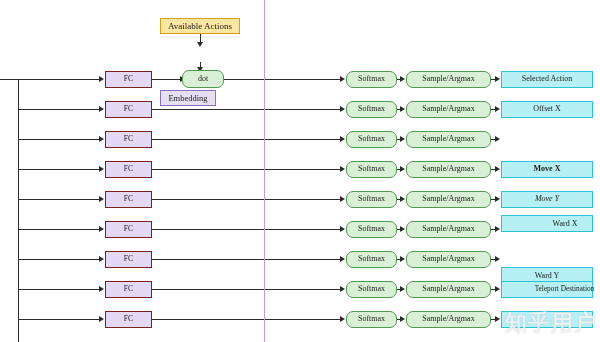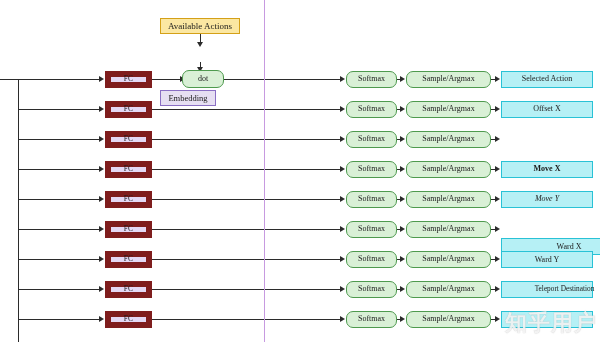--- a/index.html
+++ b/index.html
@@ -31,21 +31,21 @@
   }
   
   .n-embedding{
     background:#e6dff2;
     border:1px solid #8a6fc4;
     font-size:8.5px;
   }
   
   .n-fc{
     background:#e4d9f5;
-    border:6px solid #7f1d1d;
+    border:1px solid #7f1d1d;
     font-size:7.5px;
     letter-spacing:.2px;
   }
   
   .n-green{
     background:#d9f0d6;
     border:1px solid #4e9a4e;
     border-radius:7px;
     font-size:8px;
   }
@@ -157,33 +157,33 @@
     <div class="arrow" style="left: 99px; top: 225.8px;"></div>
     <div class="node n-fc" style="left: 105px; top: 220.5px; width: 47px; height: 17px;">FC</div>
     <div class="hline" style="left: 152px; top: 229px; width: 189px;"></div>
     <div class="arrow" style="left: 340px; top: 225.8px;"></div>
     <div class="node n-green" style="left: 346px; top: 220.5px; width: 51px; height: 17px;">Softmax</div>
     <div class="hline" style="left: 397px; top: 229px; width: 4px;"></div>
     <div class="arrow" style="left: 400px; top: 225.8px;"></div>
     <div class="node n-green" style="left: 406px; top: 220.5px; width: 85px; height: 17px;">Sample/Argmax</div>
     <div class="hline" style="left: 491px; top: 229px; width: 5px;"></div>
     <div class="arrow" style="left: 495px; top: 225.8px;"></div>
-    <div class="node n-out" style="left: 501px; top: 238px; width: 100px; height: 17px; padding-left: 36px;">Ward X</div>
+    <div class="node n-out" style="left: 501px; top: 215px; width: 92px; height: 17px; padding-left: 36px;">Ward X</div>
     <div class="hline" style="left: 18px; top: 259px; width: 82px;"></div>
     <div class="arrow" style="left: 99px; top: 255.8px;"></div>
     <div class="node n-fc" style="left: 105px; top: 250.5px; width: 47px; height: 17px;">FC</div>
     <div class="hline" style="left: 152px; top: 259px; width: 189px;"></div>
     <div class="arrow" style="left: 340px; top: 255.8px;"></div>
     <div class="node n-green" style="left: 346px; top: 250.5px; width: 51px; height: 17px;">Softmax</div>
     <div class="hline" style="left: 397px; top: 259px; width: 4px;"></div>
     <div class="arrow" style="left: 400px; top: 255.8px;"></div>
     <div class="node n-green" style="left: 406px; top: 250.5px; width: 85px; height: 17px;">Sample/Argmax</div>
     <div class="hline" style="left: 491px; top: 259px; width: 5px;"></div>
     <div class="arrow" style="left: 495px; top: 255.8px;"></div>
-    <div class="node n-out" style="left: 501px; top: 251px; width: 92px; height: 17px;">Ward Y</div>
+    <div class="node n-out" style="left: 501px; top: 267px; width: 92px; height: 17px;">Ward Y</div>
     <div class="hline" style="left: 18px; top: 289px; width: 82px;"></div>
     <div class="arrow" style="left: 99px; top: 285.8px;"></div>
     <div class="node n-fc" style="left: 105px; top: 280.5px; width: 47px; height: 17px;">FC</div>
     <div class="hline" style="left: 152px; top: 289px; width: 189px;"></div>
     <div class="arrow" style="left: 340px; top: 285.8px;"></div>
     <div class="node n-green" style="left: 346px; top: 280.5px; width: 51px; height: 17px;">Softmax</div>
     <div class="hline" style="left: 397px; top: 289px; width: 4px;"></div>
     <div class="arrow" style="left: 400px; top: 285.8px;"></div>
     <div class="node n-green" style="left: 406px; top: 280.5px; width: 85px; height: 17px;">Sample/Argmax</div>
     <div class="hline" style="left: 491px; top: 289px; width: 5px;"></div>

